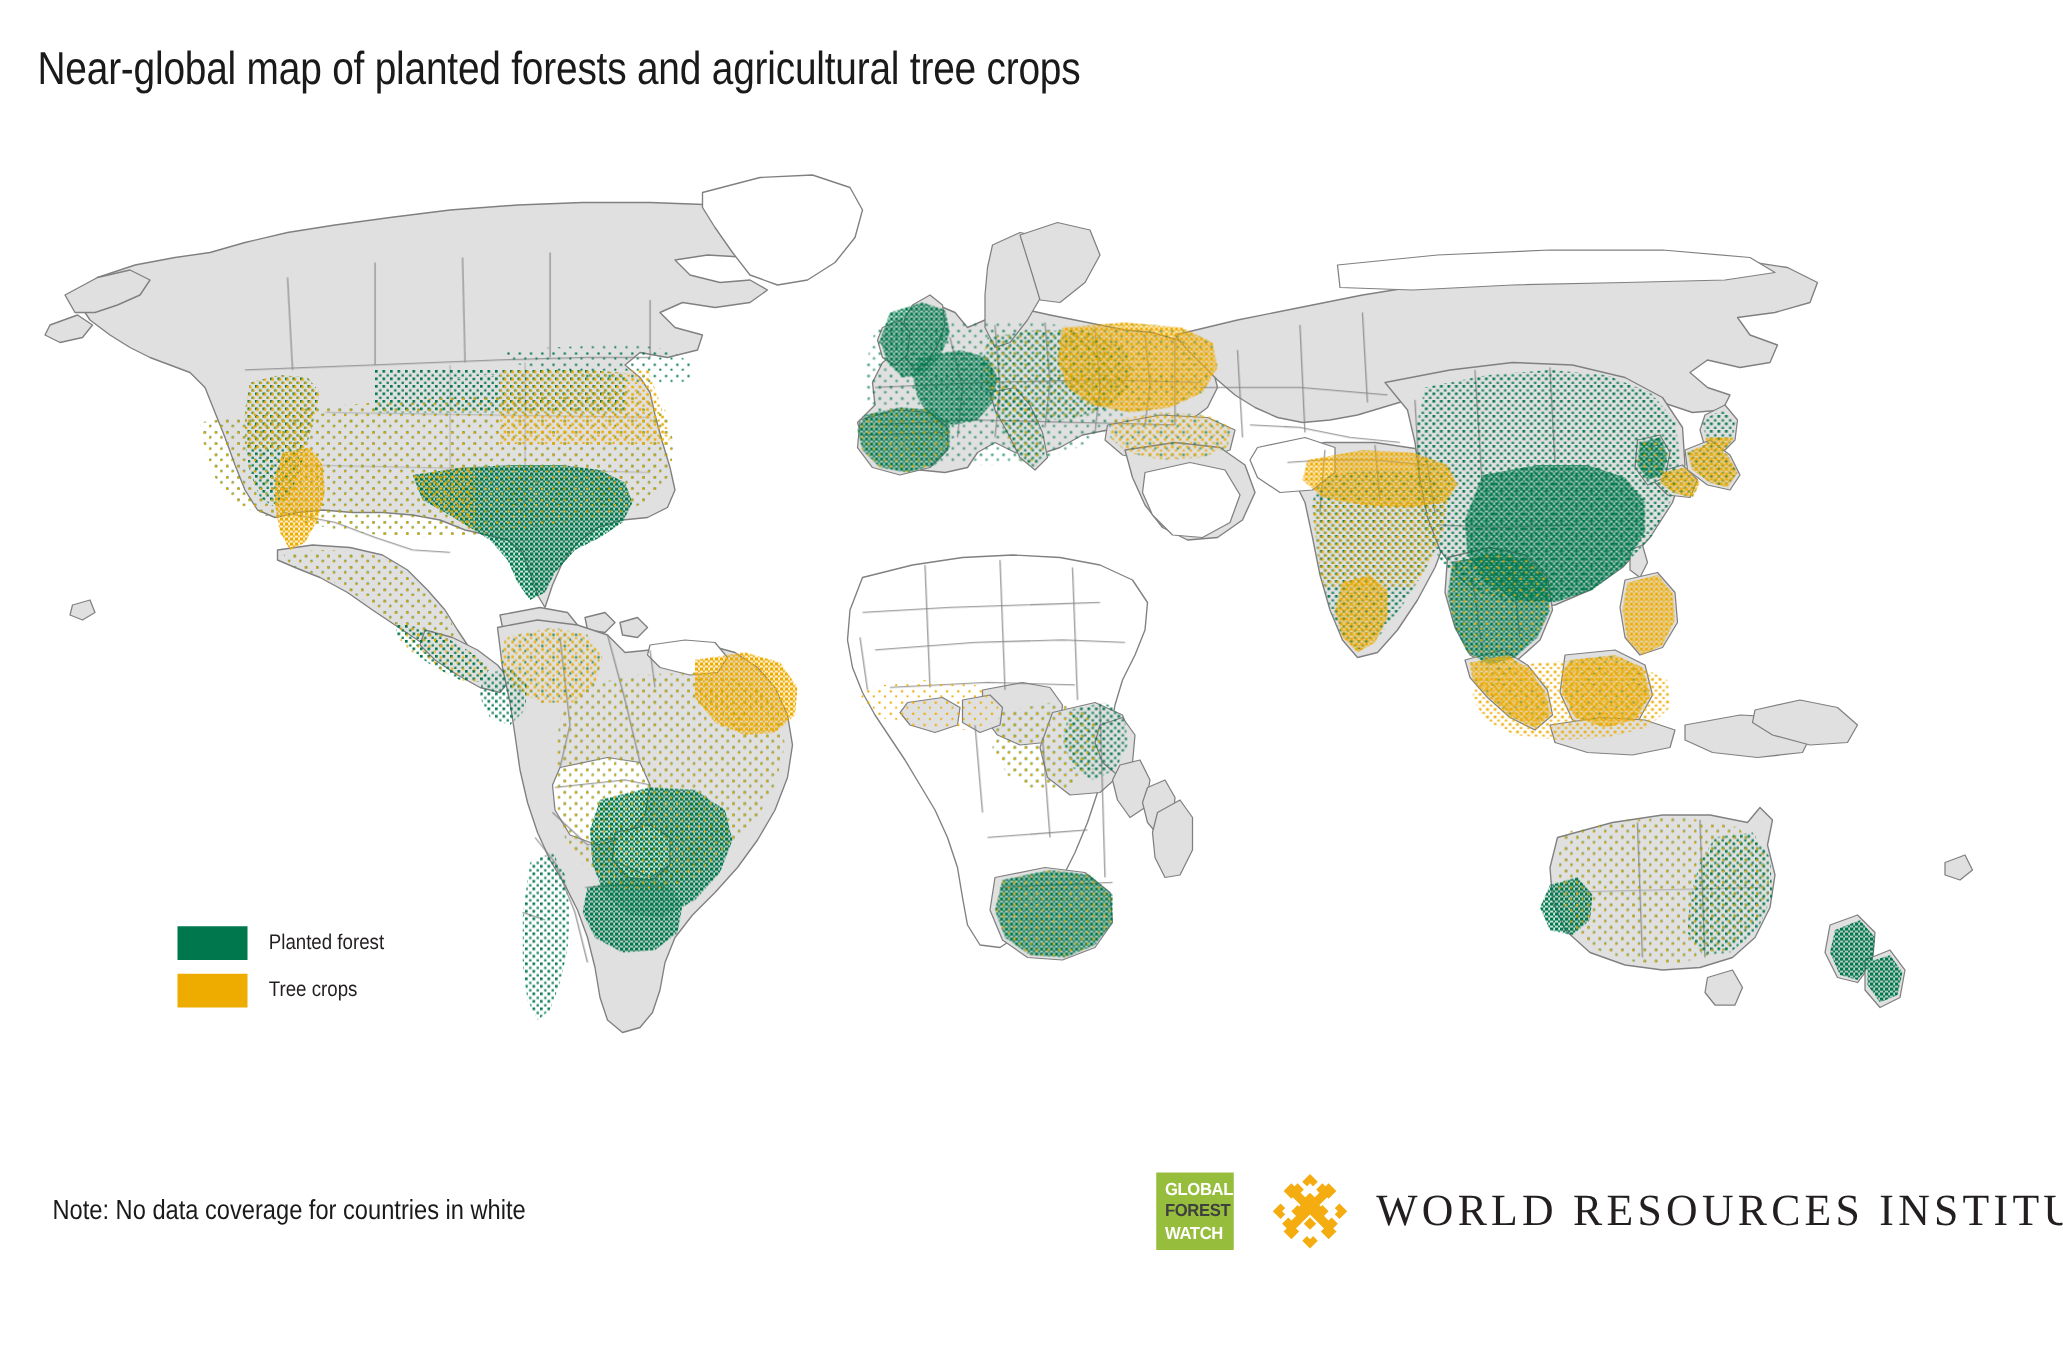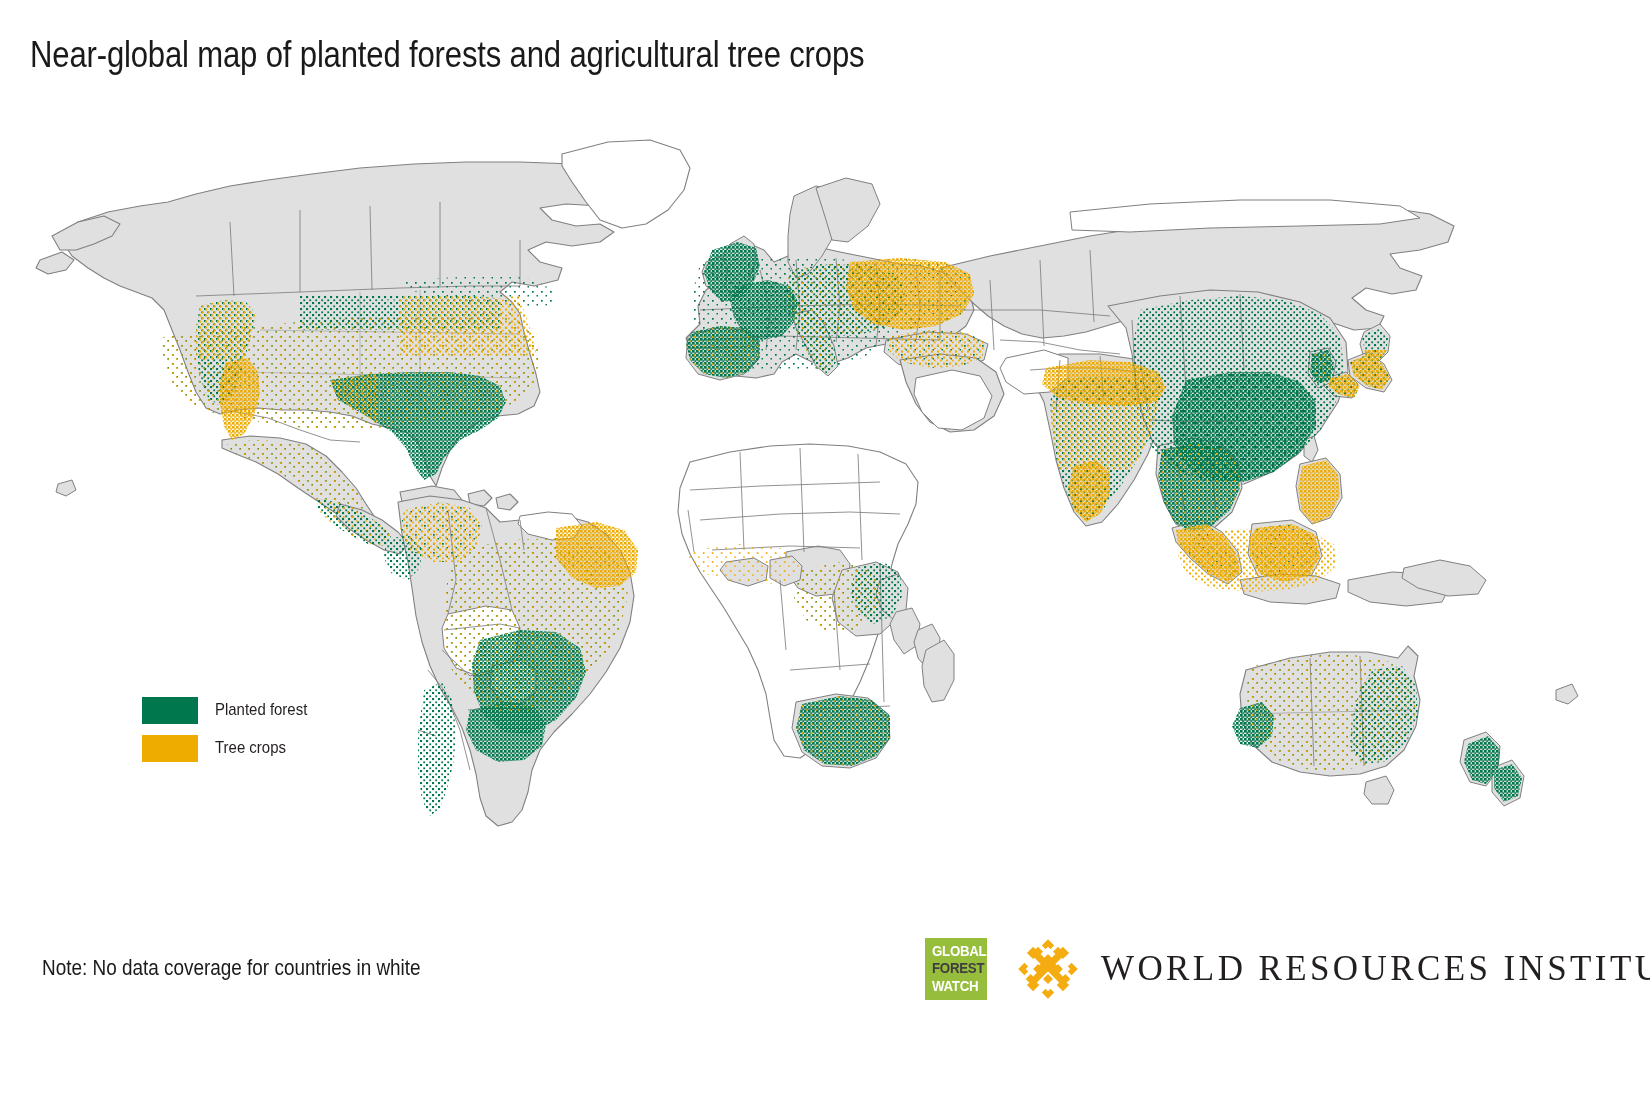--- a/index.html
+++ b/index.html
@@ -6,21 +6,21 @@
   body{width:1650px;height:1097px;position:relative;overflow:hidden;
        font-family:"Liberation Sans","DejaVu Sans",sans-serif;color:#231f20;}
 
   #title{position:absolute;left:30px;top:36px;font-size:37px;line-height:1.05;
          font-weight:400;letter-spacing:-0.2px;color:#1a1a1a;
          transform:scaleX(0.84);transform-origin:left center;white-space:nowrap;}
 
   #map-wrap{position:absolute;left:0px;top:110px;width:1650px;height:790px;}
   #map-svg{display:block;width:1650px;height:790px;}
 
-  #legend{position:absolute;left:142px;top:695px;}
+  #legend{position:absolute;left:142px;top:739px;}
   .legend-row{display:flex;align-items:center;height:30px;margin-bottom:8px;}
   .legend-swatch{width:56px;height:27px;flex:none;}
   .legend-label{margin-left:17px;font-size:17px;color:#231f20;
                 transform:scaleX(0.88);transform-origin:left center;white-space:nowrap;}
 
   #note{position:absolute;left:42px;top:955px;font-size:22px;color:#1a1a1a;
         transform:scaleX(0.86);transform-origin:left center;white-space:nowrap;}
 
   #logos{position:absolute;left:925px;top:938px;display:flex;align-items:center;}
   #gfw-logo{width:62px;height:62px;background:#97bd3d;display:flex;flex-direction:column;

